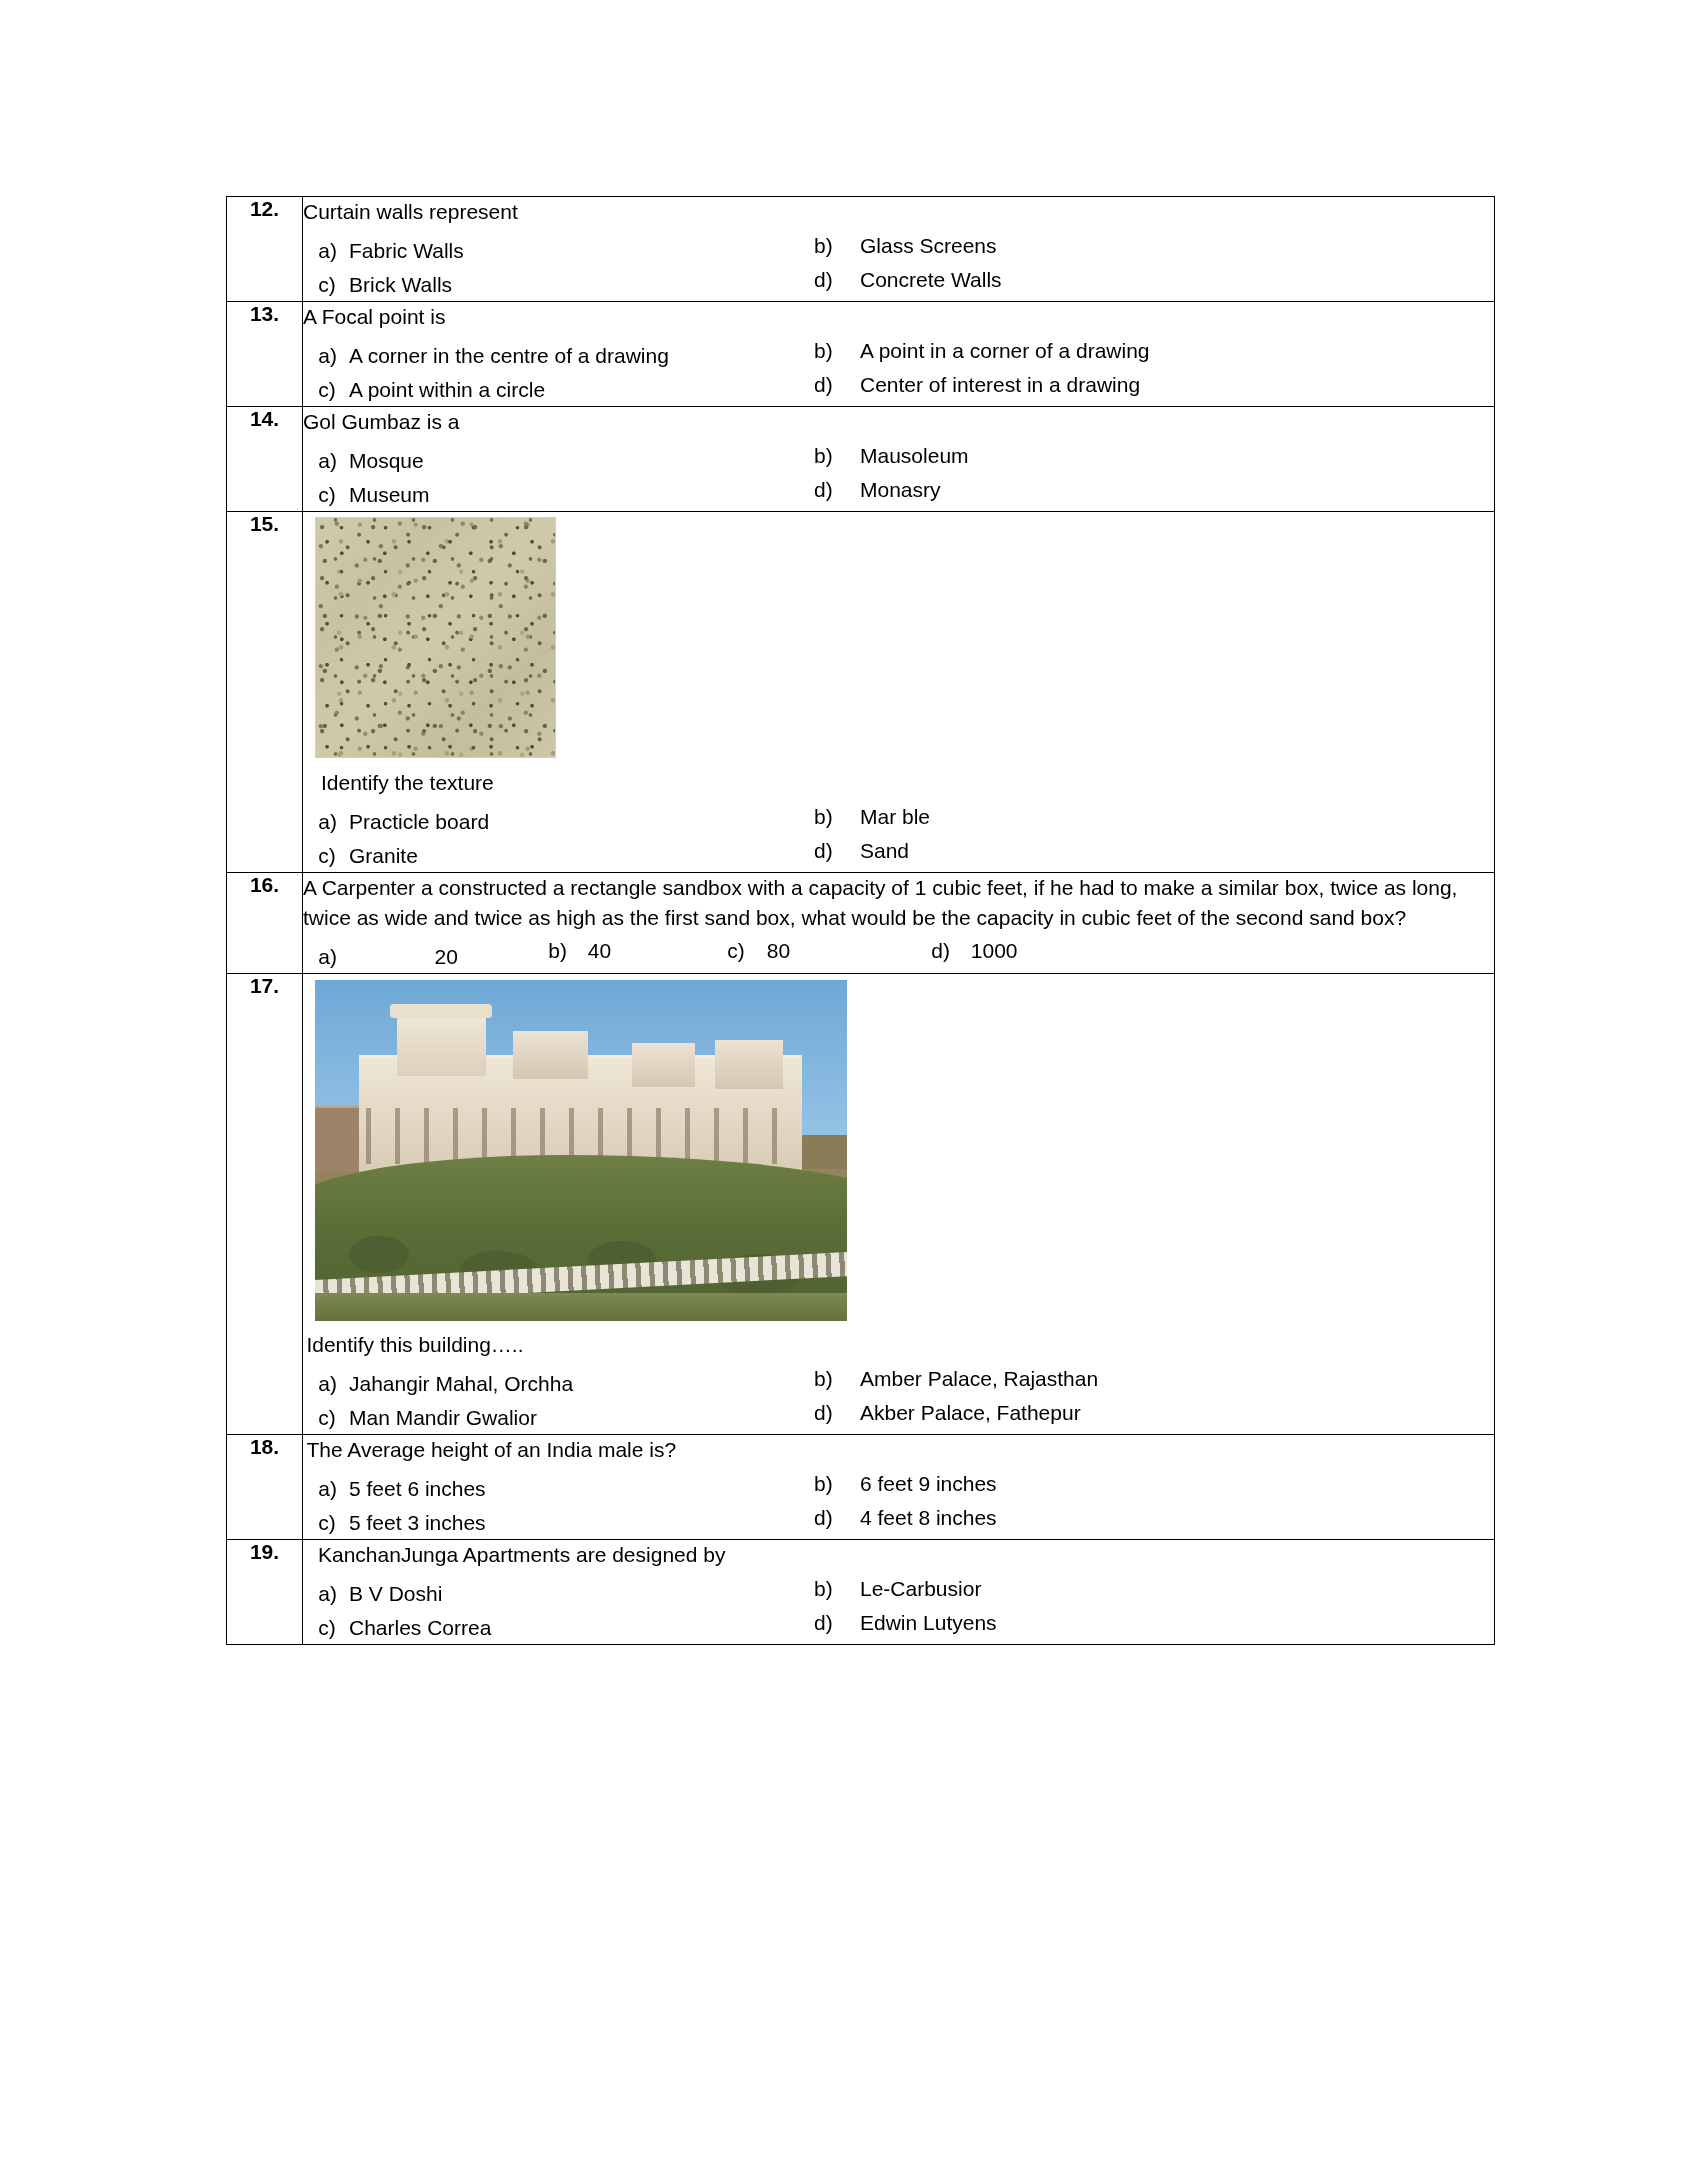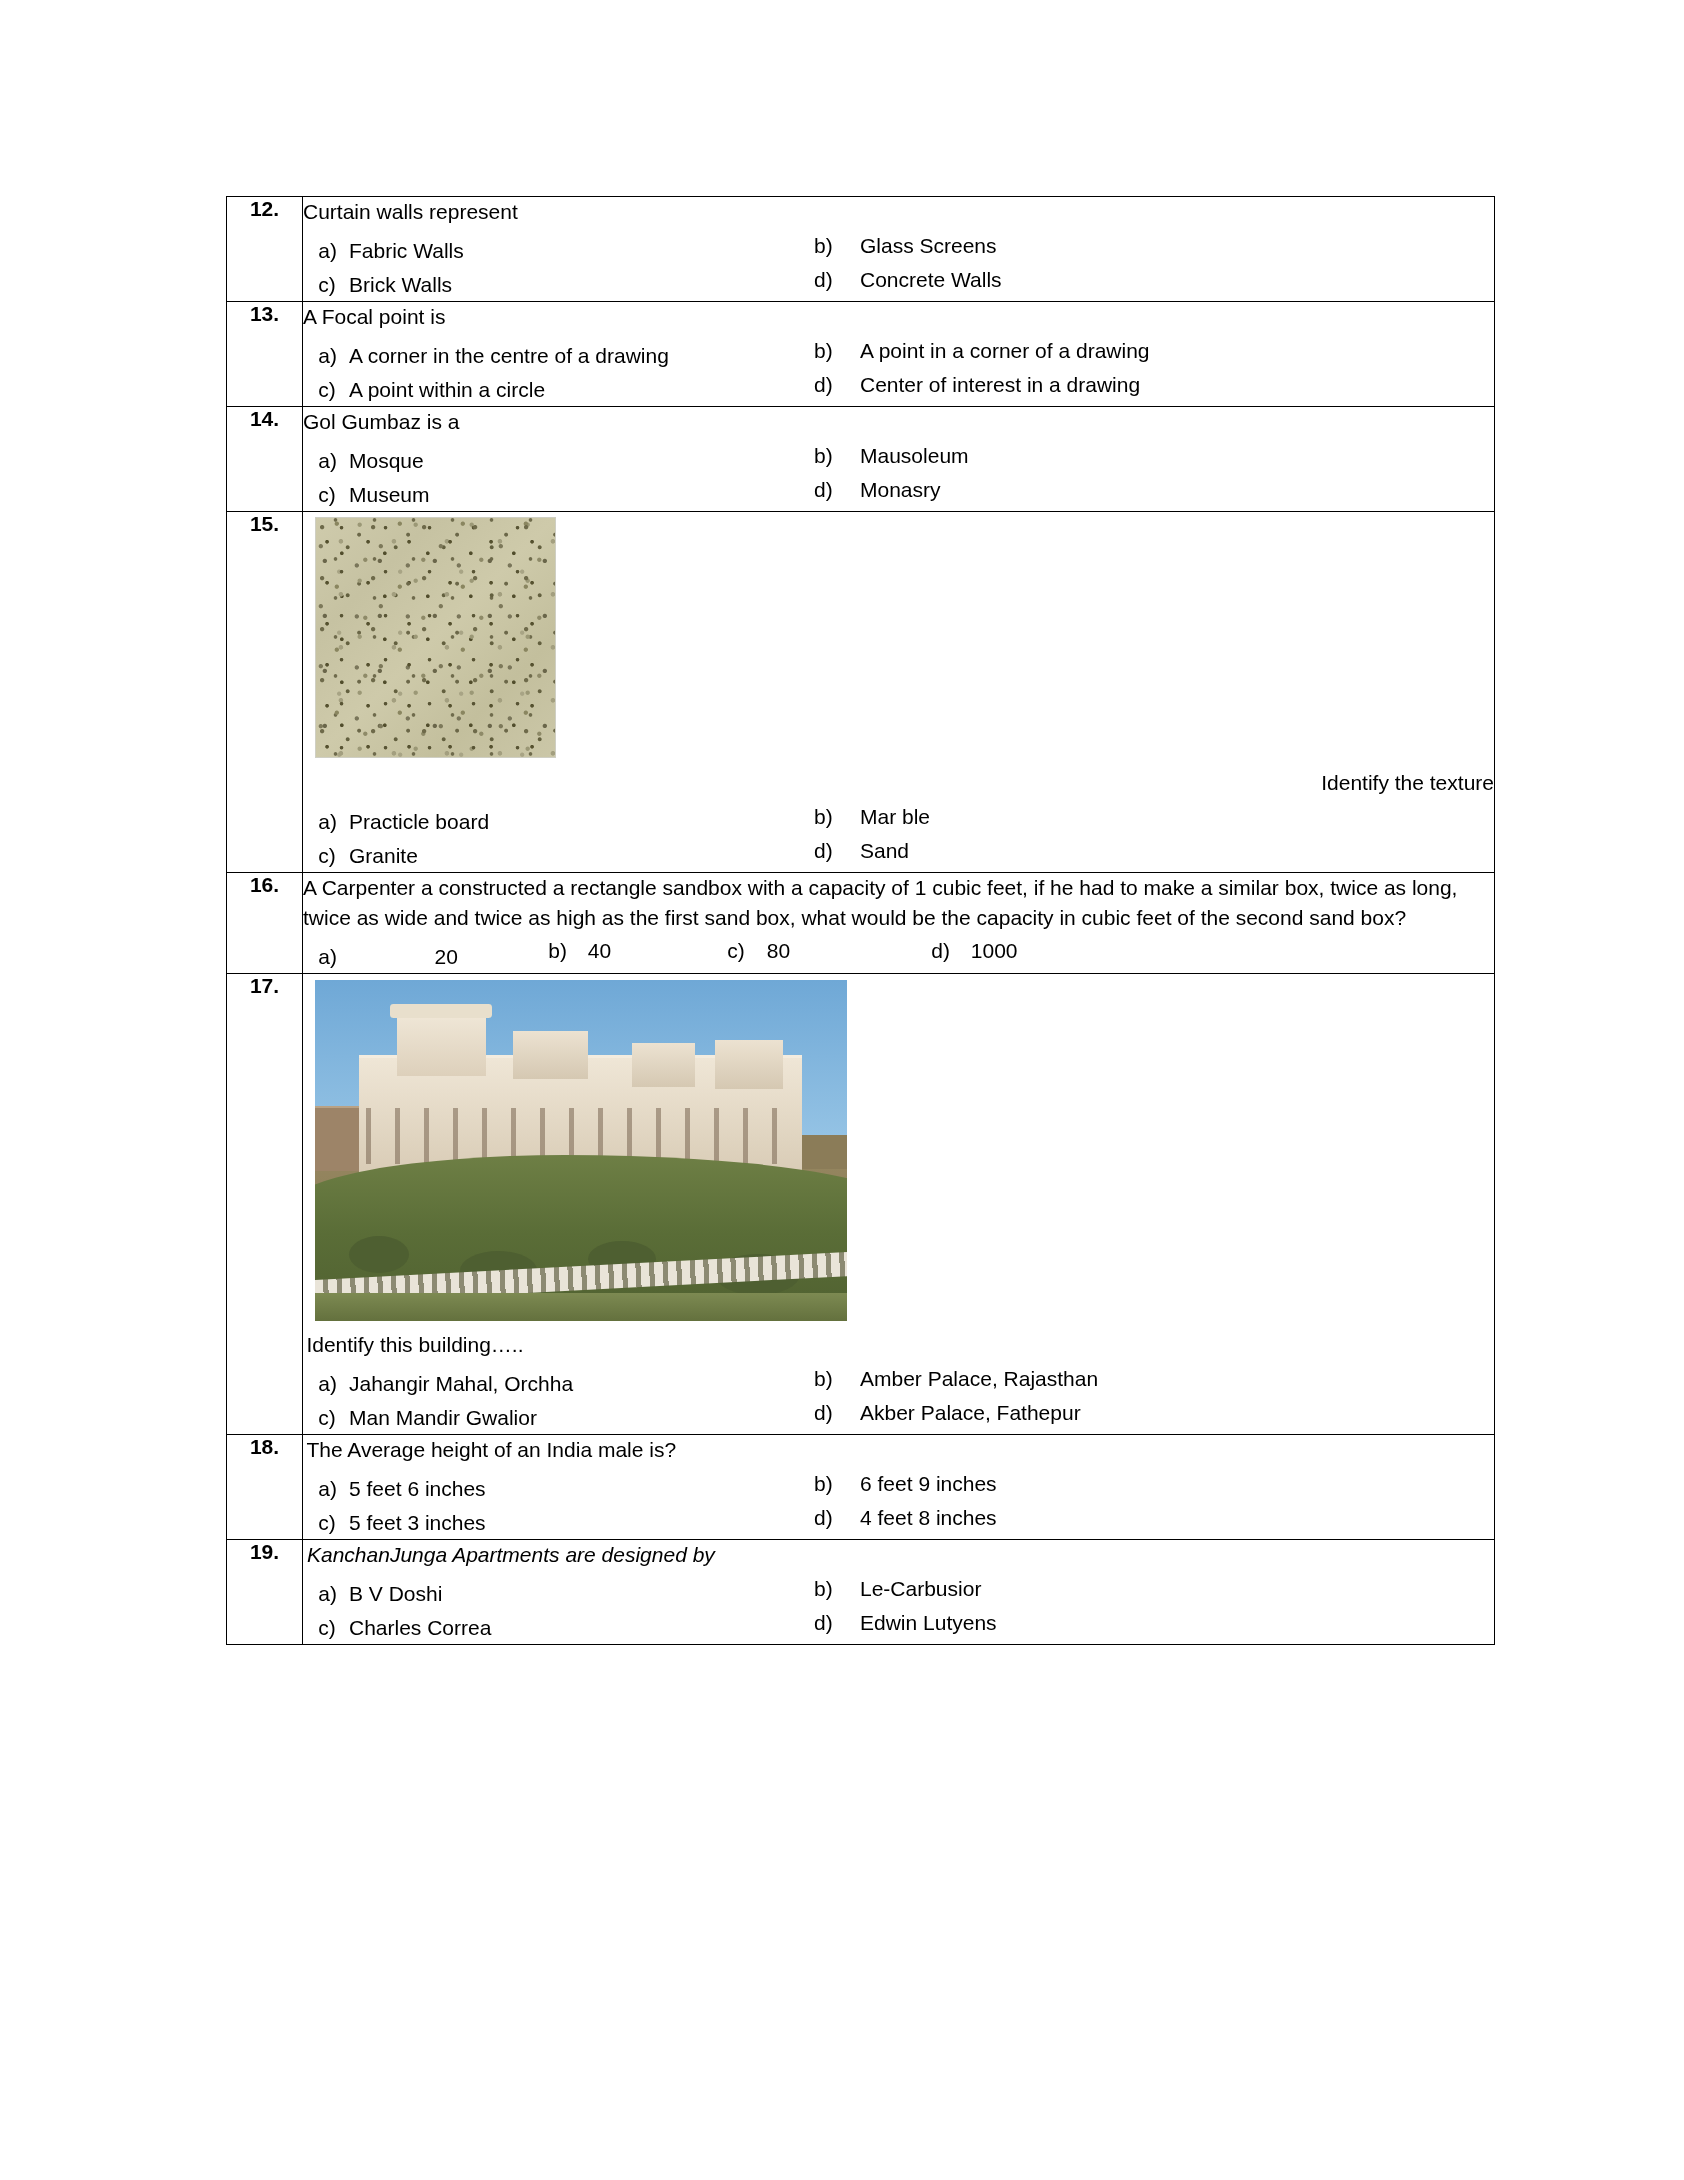--- a/index.html
+++ b/index.html
@@ -284,21 +284,21 @@
               <span class="val">Monasry</span>
             </div>
           </div>
         </td>
       </tr>
 
       <tr>
         <td class="numcell">15.</td>
         <td class="bodycell">
           <div class="figure-texture"></div>
-          <p class="qtext" style="margin-left:18px;text-align:right;">Identify the texture</p>
+          <p class="qtext" style="margin-left:18px;">Identify the texture</p>
           <div class="opts">
             <div class="opt">
               <span class="lab">a)</span>
               <span class="val">Practicle board</span>
             </div>
             <div class="opt right">
               <span class="lab">b)</span>
               <span class="val">Mar ble</span>
             </div>
             <div class="opt">
@@ -403,21 +403,21 @@
               <span class="lab">d)</span>
               <span class="val">4 feet 8 inches</span>
             </div>
           </div>
         </td>
       </tr>
 
       <tr>
         <td class="numcell">19.</td>
         <td class="bodycell">
-          <p class="qtext" style="margin-left:4px;font-style:italic;">KanchanJunga Apartments are designed by</p>
+          <p class="qtext" style="margin-left:15px;">KanchanJunga Apartments are designed by</p>
           <div class="opts">
             <div class="opt">
               <span class="lab">a)</span>
               <span class="val">B V Doshi</span>
             </div>
             <div class="opt right">
               <span class="lab">b)</span>
               <span class="val">Le-Carbusior</span>
             </div>
             <div class="opt">

